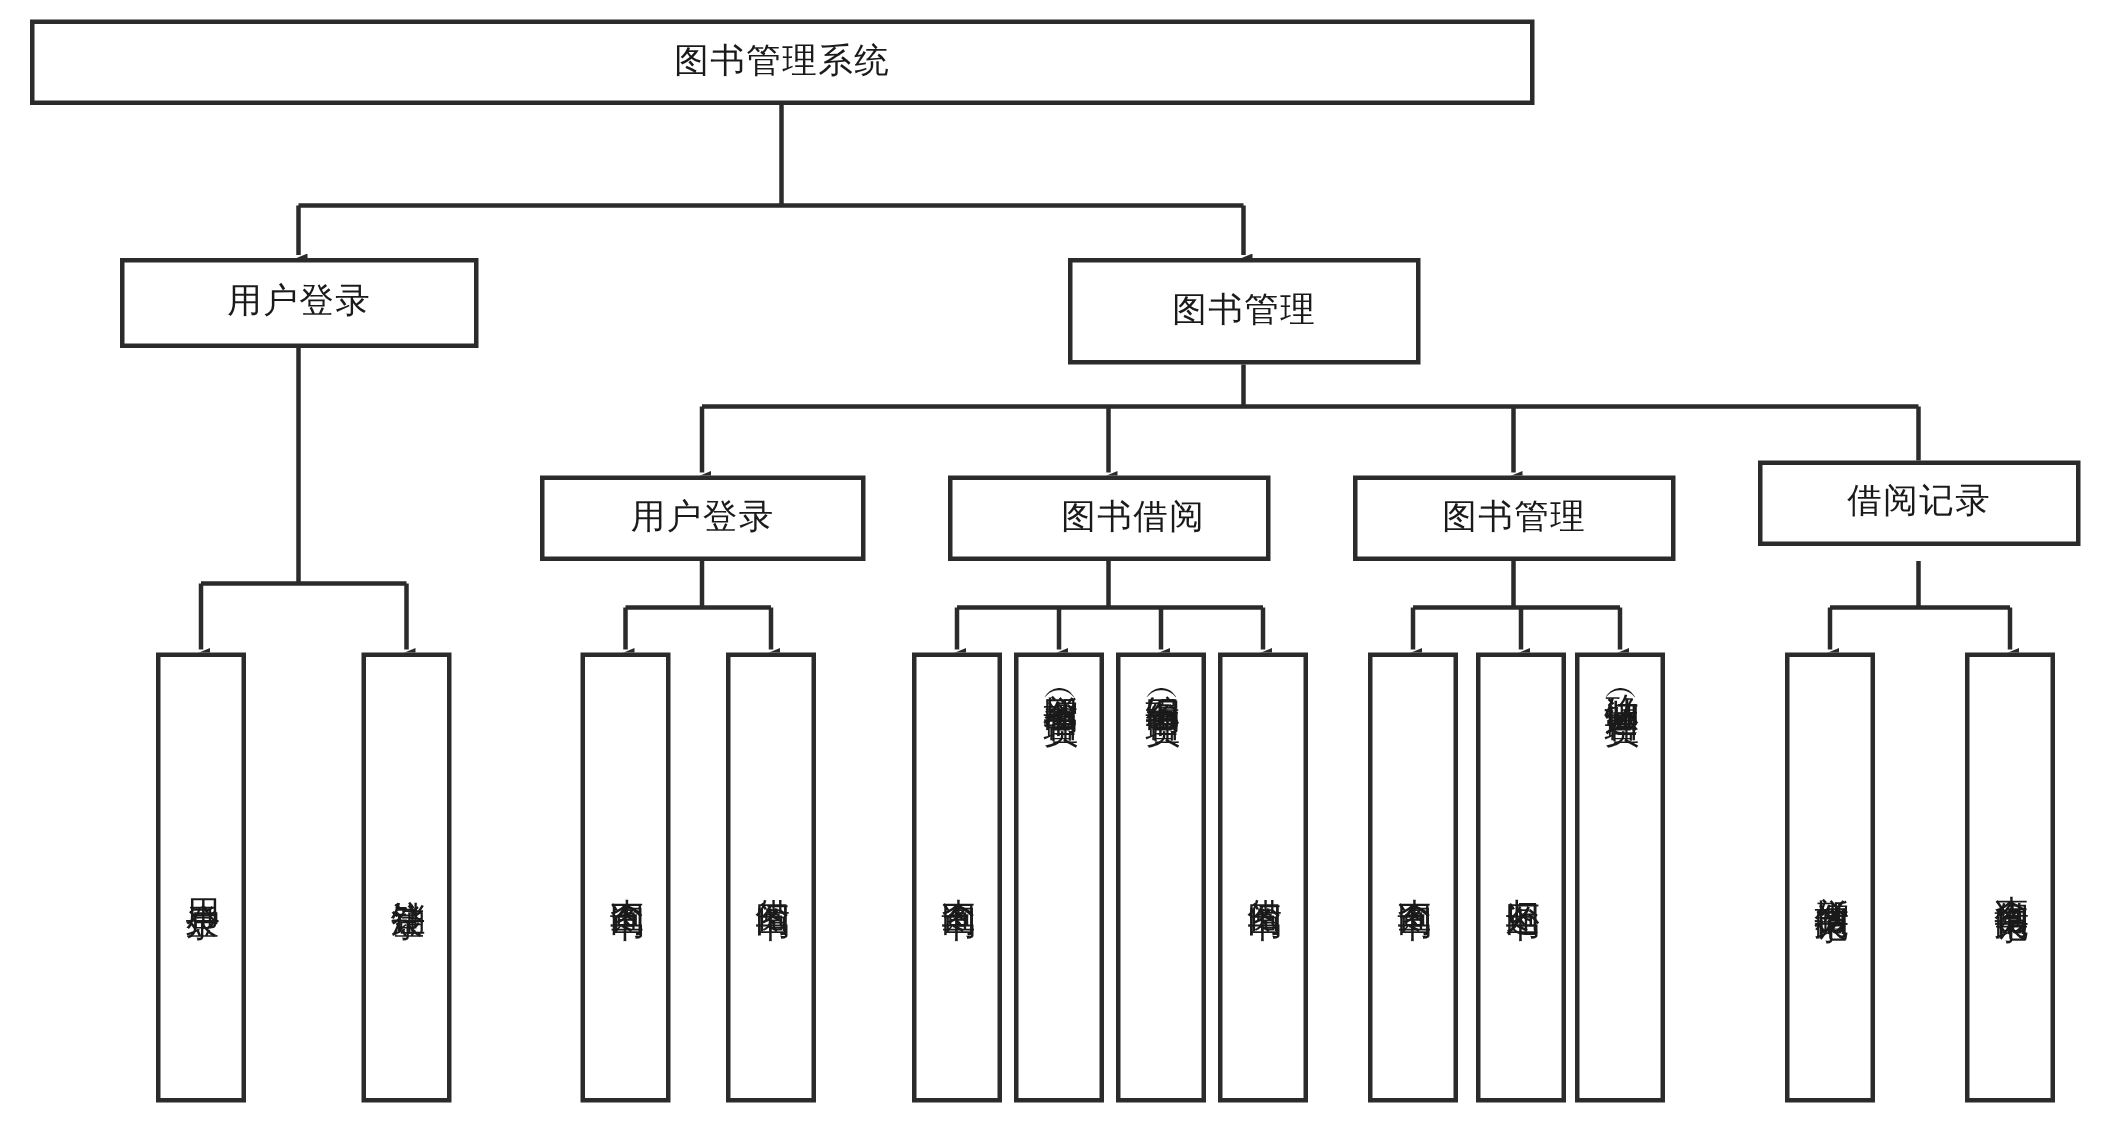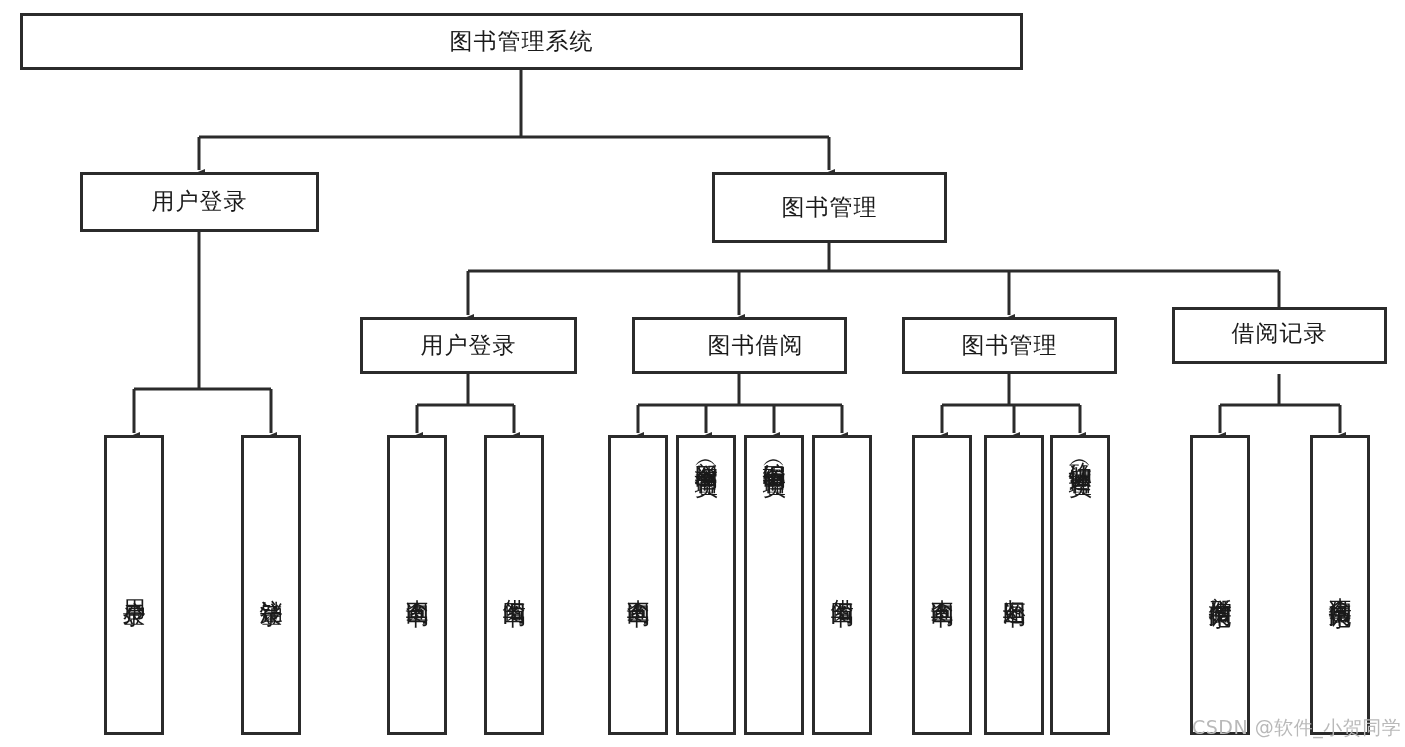--- a/index.html
+++ b/index.html
@@ -166,15 +166,14 @@
         <span>确认归还（管理员）</span>
       </div>
       <div class="node-box vert" style="left: 1190px; top: 435px; width: 60px; height: 300px;">
         <span>新增借阅记录</span>
       </div>
       <div class="node-box vert" style="left: 1310px; top: 435px; width: 60px; height: 300px;">
         <span>查询借阅记录</span>
       </div>
     </div>
 
-  <div class="watermark" style="left: 1192px; top: 715px; color: rgb(185, 185, 185);">CSDN @软件_小贺同学</div>
 
 </div>
 
 </body></html>

